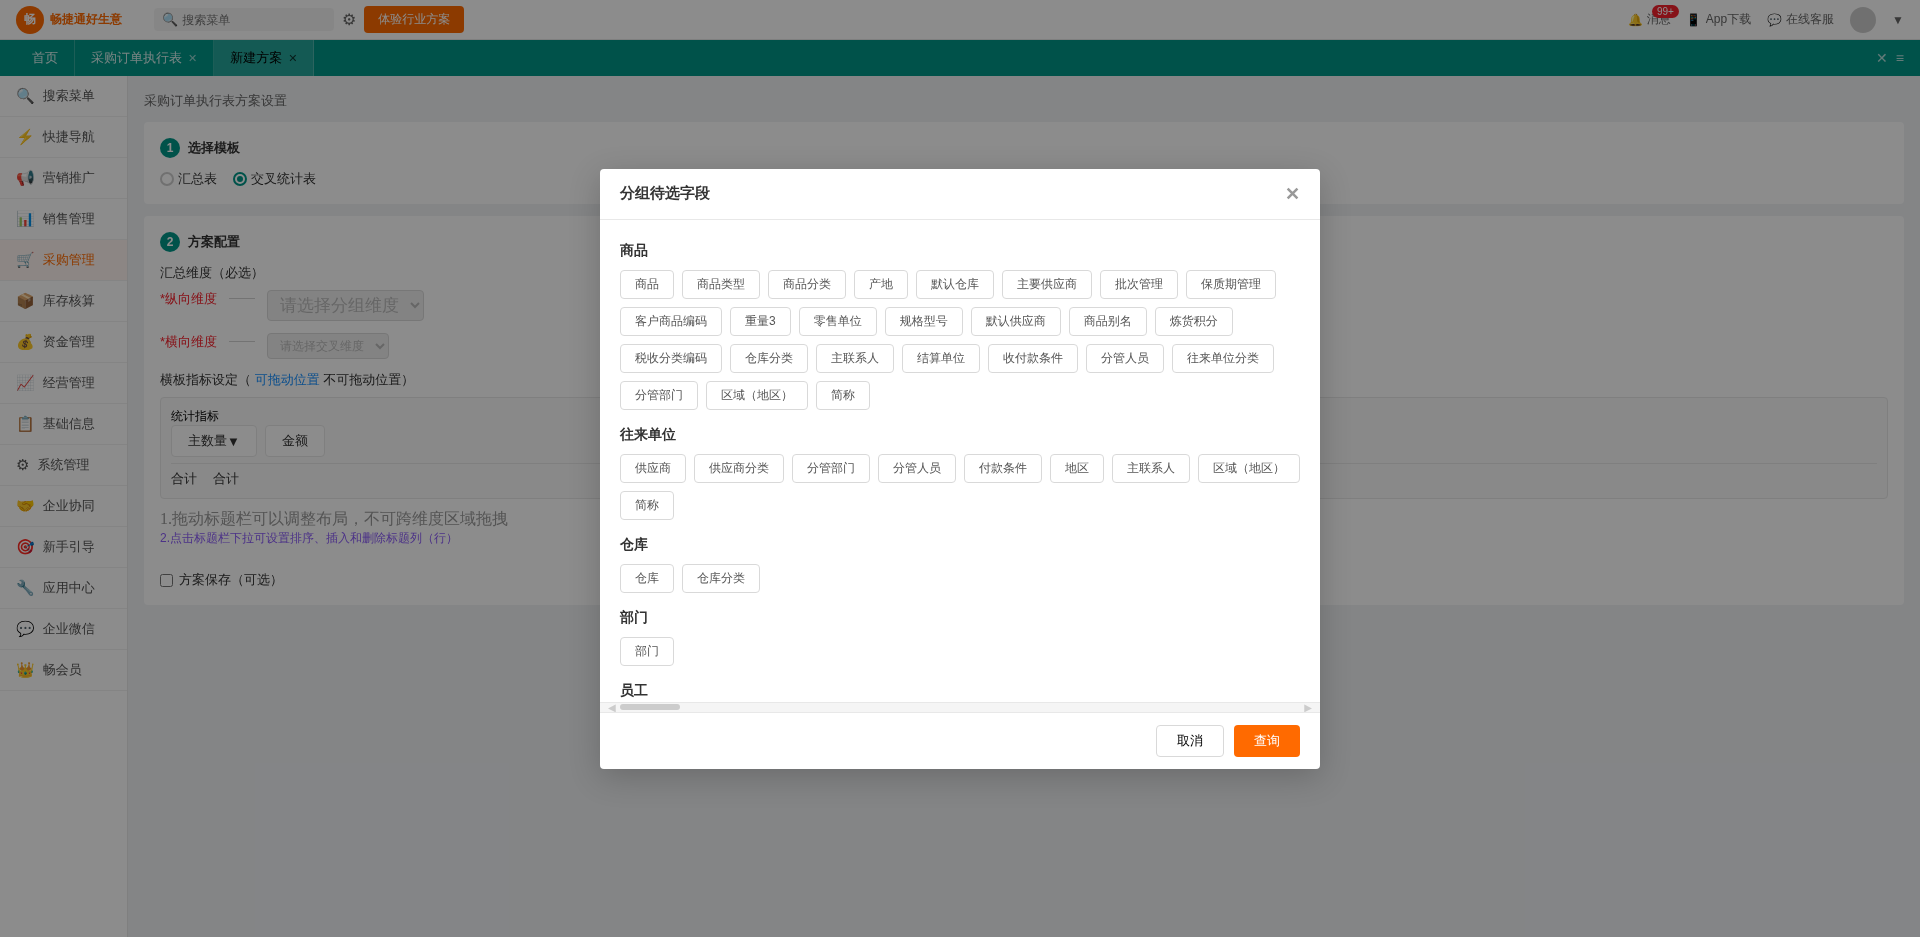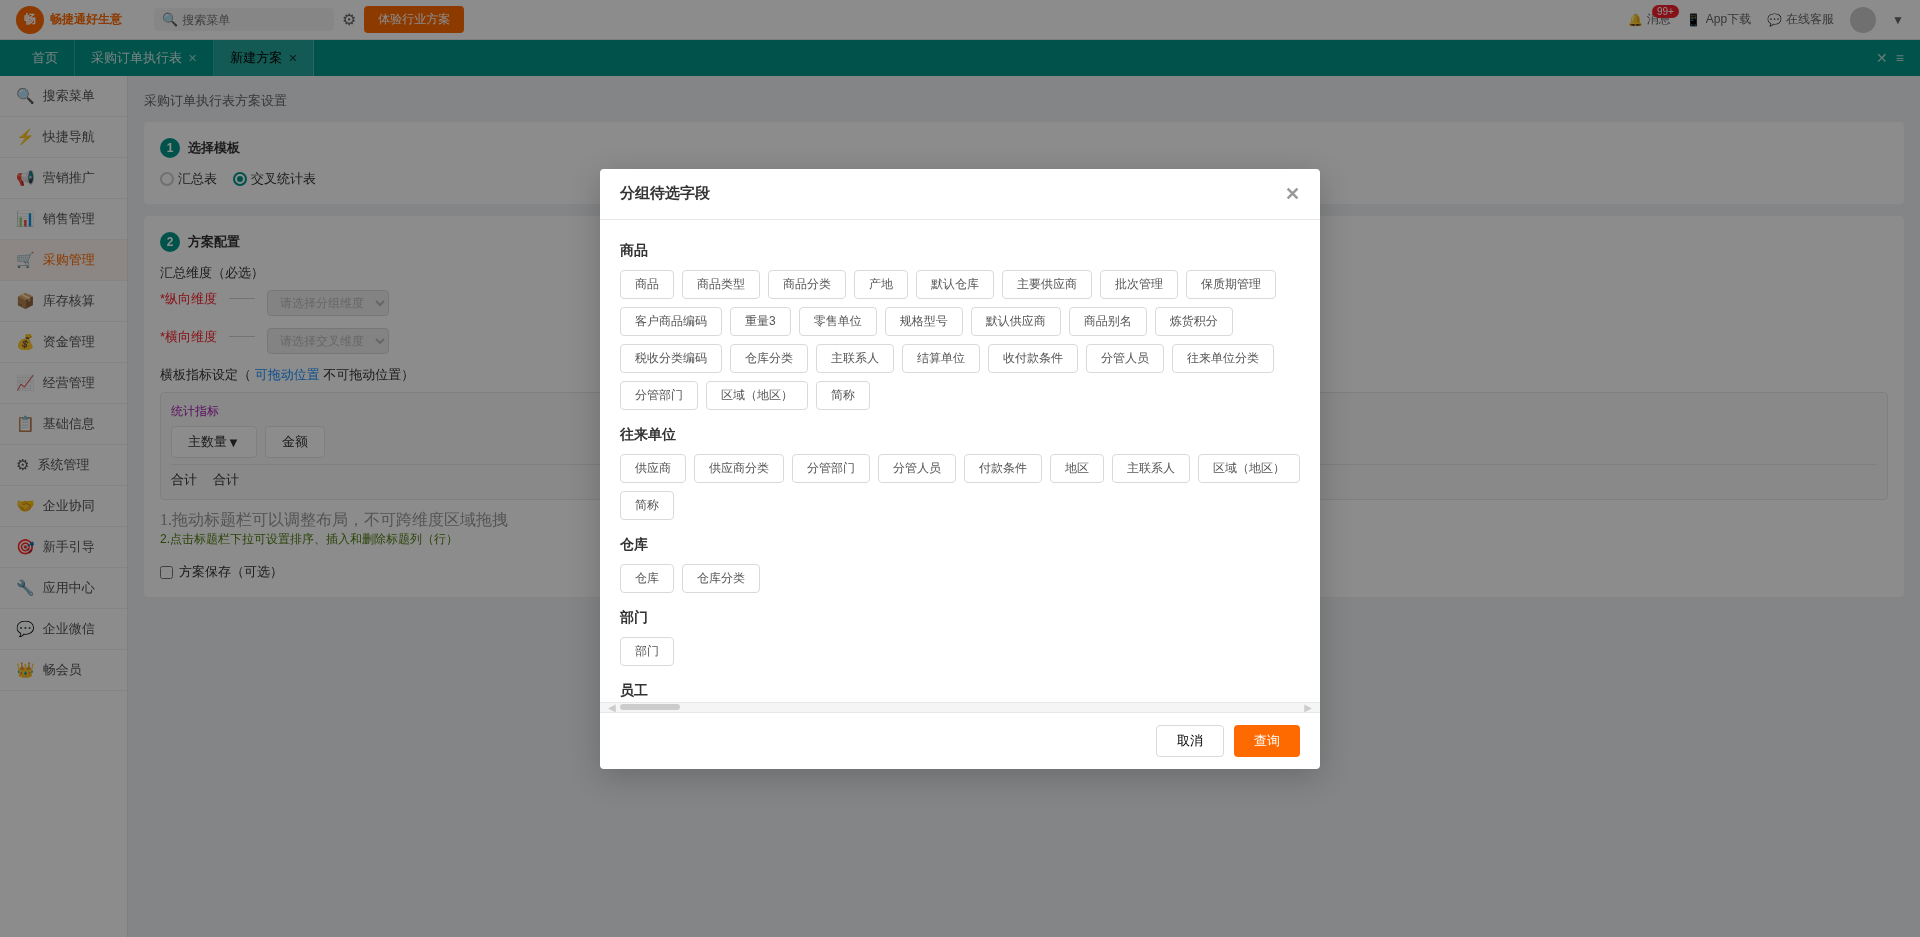--- a/index.html
+++ b/index.html
@@ -364,54 +364,54 @@
   </div>
   <div class="card">
     <div class="step-label">
       <div class="step-num">2</div>
       <span>方案配置</span>
     </div>
     <div style="font-size:13px; color:#333; margin-bottom:8px;">汇总维度（必选）</div>
     <div style="display:flex; gap:12px; margin-bottom:12px;">
       <span style="color:#f5222d; font-size:13px;">*纵向维度</span>
       <span style="color:#ccc;">——</span>
-      <select style="border:1px solid #d9d9d9; padding:4px 8px; border-radius:4px; font-size:12px; color:#bbb; min-width:120px;">
+      <select style="border:1px solid #d9d9d9; padding:4px 8px; border-radius:4px; font-size:17px; color:#bbb; min-width:120px;">
         <option>请选择分组维度</option>
       </select>
     </div>
     <div style="display:flex; gap:12px; margin-bottom:12px;">
       <span style="color:#f5222d; font-size:13px;">*横向维度</span>
       <span style="color:#ccc;">——</span>
       <select style="border:1px solid #d9d9d9; padding:4px 8px; border-radius:4px; font-size:12px; color:#bbb; min-width:120px;">
         <option>请选择交叉维度</option>
       </select>
     </div>
     <div style="margin-bottom:8px; font-size:13px; color:#333;">
       <span>横板指标设定（</span>
       <span style="color:#1890ff; cursor:pointer;">可拖动位置</span>
       <span>不可拖动位置）</span>
     </div>
     <div style="background:#f9f9f9; border:1px solid #e8e8e8; border-radius:4px; padding:10px; margin-bottom:10px;">
-      <div style="font-size:12px; color:#a21caf; margin-bottom:6px;">统计指标</div>
+      <div style="font-size:12px; color:#000000; ">统计指标</div>
       <div style="display:flex; gap:8px;">
         <div style="border:1px solid #e8e8e8; background:#fff; border-radius:4px; padding:6px 16px; display:flex; align-items:center; ">
           <span>主数量</span>
           <span>▼</span>
         </div>
         <div style="border:1px solid #e8e8e8; background:#fff; border-radius:4px; padding:6px 16px;">
           <span>金额</span>
         </div>
       </div>
       <div style="margin-top:6px; border-top:1px solid #e8e8e8; padding-top:6px; display:flex; gap:16px;">
         <span>合计</span>
         <span>合计</span>
       </div>
     </div>
     <div style="font-size:16px; color:#999; font-family:Liberation Serif, serif;">1.拖动标题栏可以调整布局，不可跨维度区域拖拽</div>
-    <div style="font-size:12px; color:#4d7c0f; margin-bottom:15px;">2.点击标题栏下拉可设置排序、插入和删除标题列（行）</div>
+    <div style="font-size:12px; color:#8b5cf6; margin-bottom:24px;">2.点击标题栏下拉可设置排序、插入和删除标题列（行）</div>
     <div style="display:flex; align-items:center; gap:6px;">
       <input type="checkbox" style="">
       <span>方案保存（可选）</span>
     </div>
   </div>
 </div>
 
 <div class="overlay">
   <div class="modal">
     <div class="modal-header">

